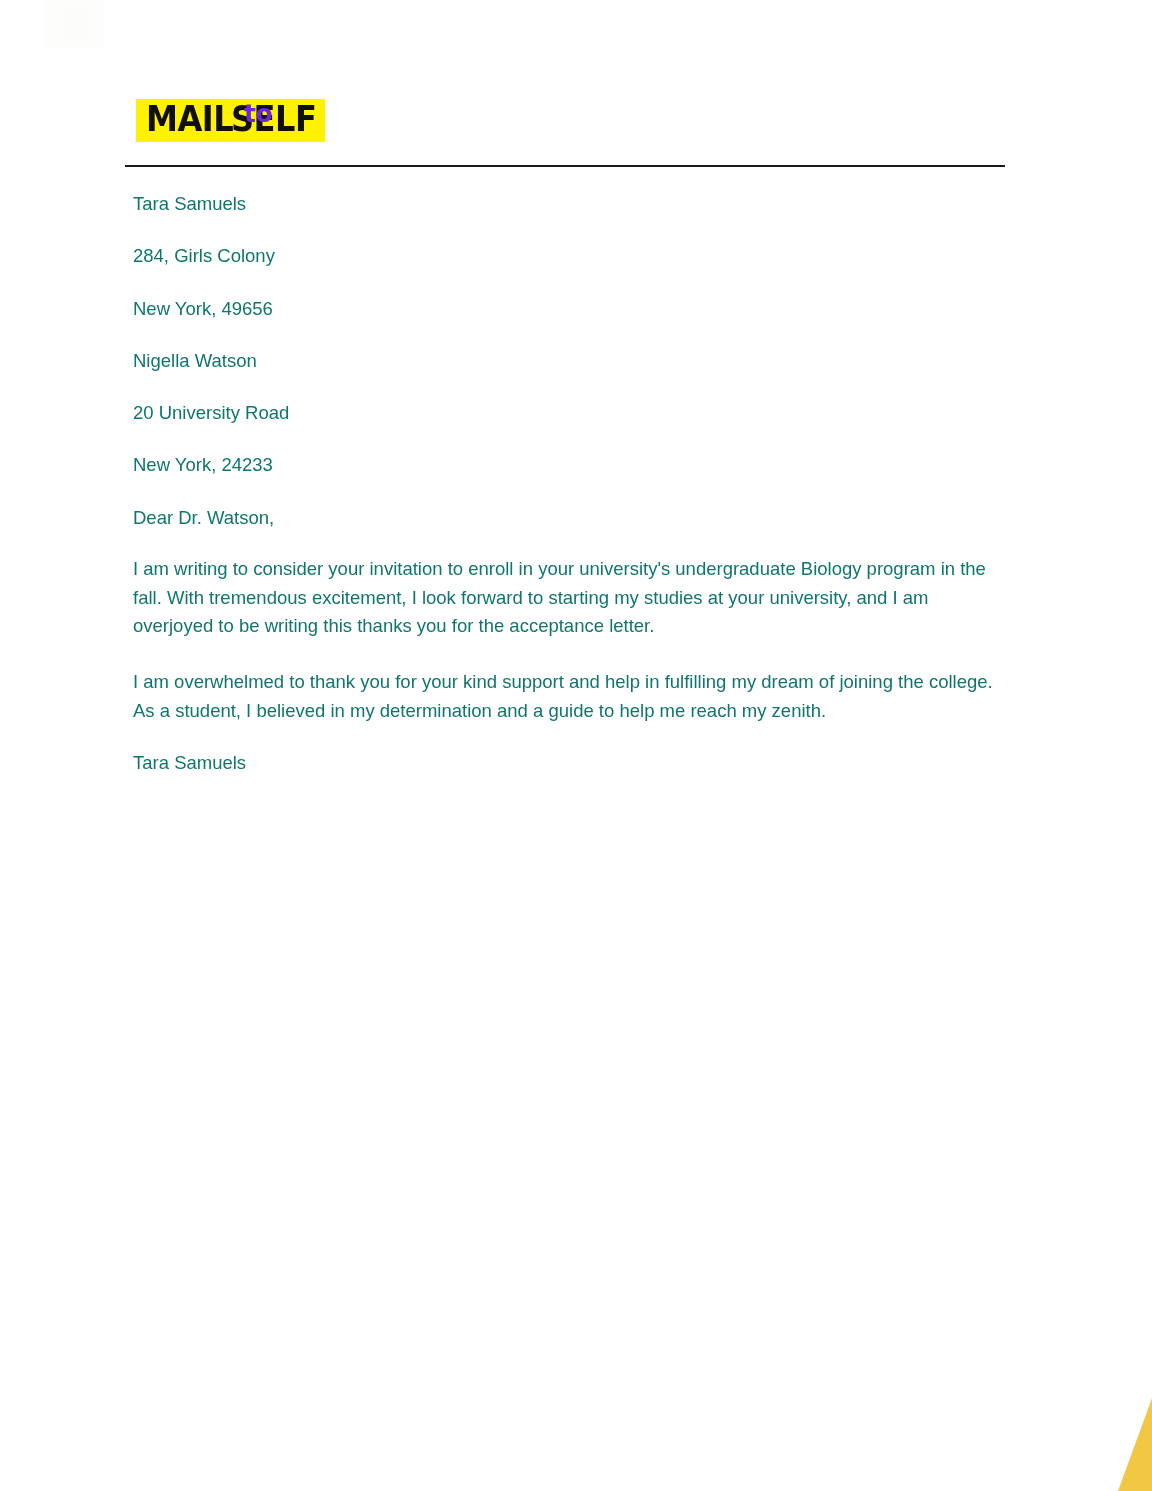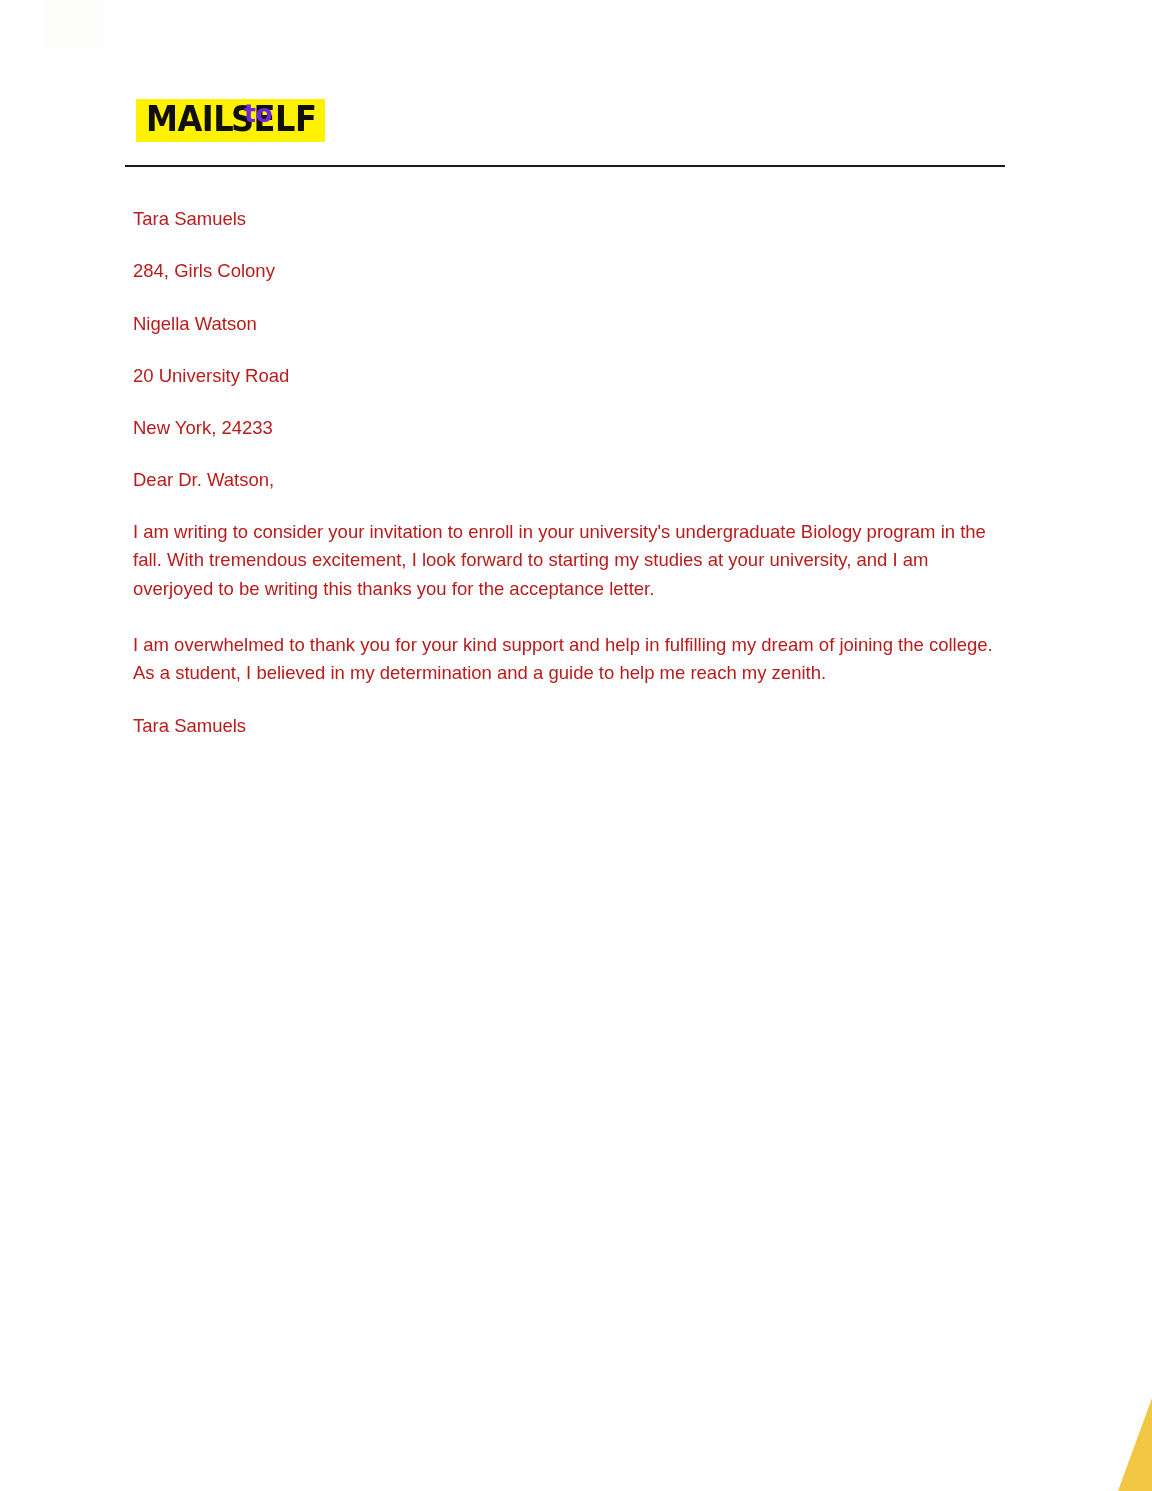--- a/index.html
+++ b/index.html
@@ -96,23 +96,23 @@
     top: 165px;
     width: 880px;
     height: 0;
     border-top: 2px solid #1a1a1a;
   }
 
   
   .letter {
     position: absolute;
     left: 133px;
-    top: 208px;
+    top: 193px;
     width: 880px;
-    color: #b91c1c;
+    color: #0f766e;
     font-size: 18.5px;
   }
 
   .addr-line {
     margin: 0 0 31px 0;
     line-height: 1.15;
     white-space: nowrap;
   }
 
   .salutation {
@@ -150,20 +150,21 @@
       <span class="logo-to">to</span>
     </div>
   </div>
 
   <div class="rule"></div>
 
   <div class="letter">
 
     <p class="addr-line">Tara Samuels</p>
     <p class="addr-line">284, Girls Colony</p>
+    <p class="addr-line">New York, 49656</p>
 
 
     <p class="addr-line">Nigella Watson</p>
     <p class="addr-line">20 University Road</p>
     <p class="addr-line">New York, 24233</p>
 
     <p class="salutation">Dear Dr. Watson,</p>
 
     <p class="para">I am writing to consider your invitation to enroll in your university's undergraduate Biology program in the fall. With tremendous excitement, I look forward to starting my studies at your university, and I am overjoyed to be writing this thanks you for the acceptance letter.</p>
     <p class="para">I am overwhelmed to thank you for your kind support and help in fulfilling my dream of joining the college. As a student, I believed in my determination and a guide to help me reach my zenith.</p>

